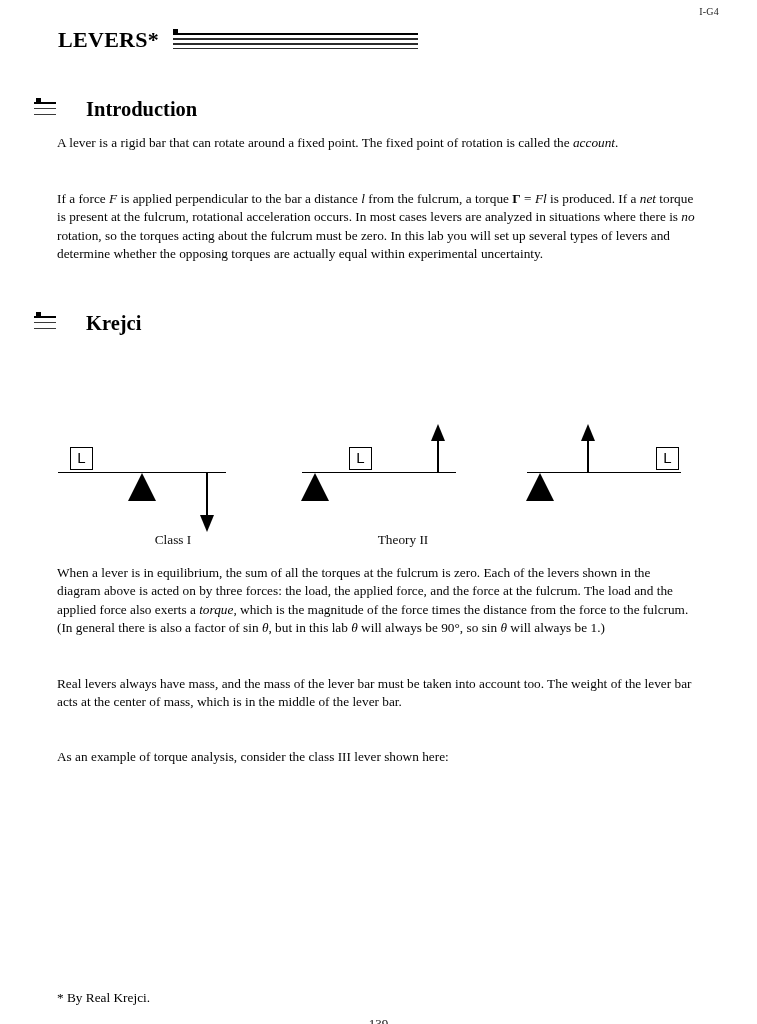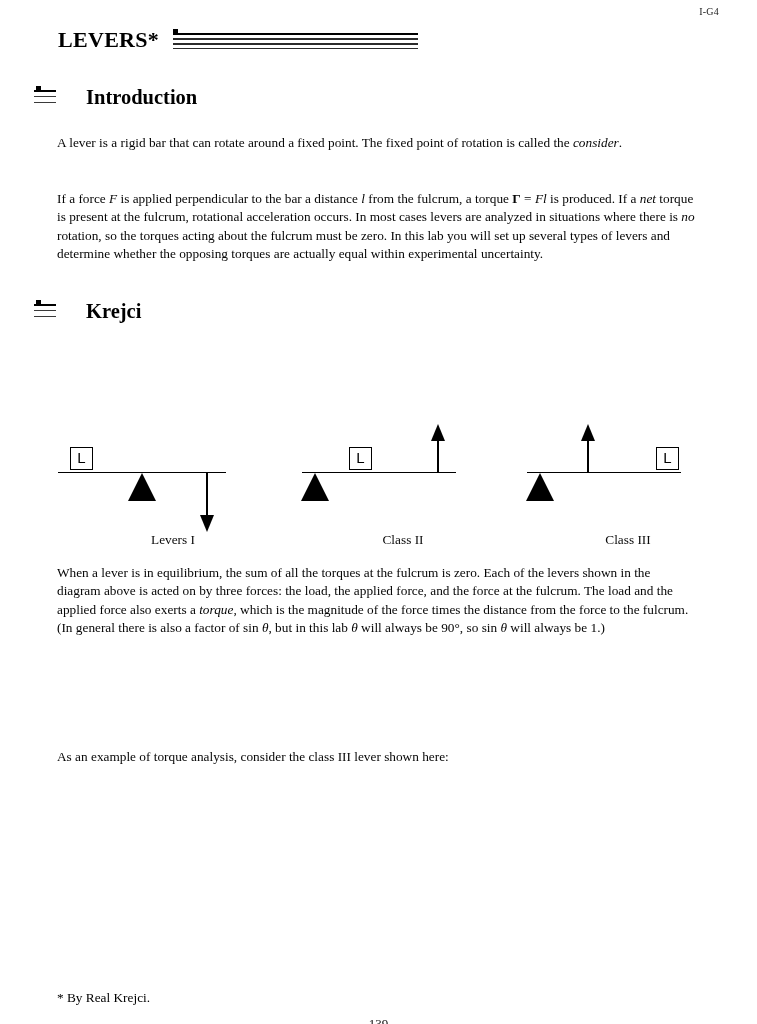--- a/index.html
+++ b/index.html
@@ -68,20 +68,21 @@
   .title-rule .ln.l2 { top: 9px;  height: 1.6px; }
   .title-rule .ln.l3 { top: 14px; height: 1.8px; }
   .title-rule .ln.l4 { top: 19px; height: 1.3px; }
 
   
   .section {
     position: absolute;
     left: 34px;
     display: flex;
     align-items: center;
+    margin-top: 12px;
   }
   .sec-icon {
     position: relative;
     width: 22px;
     height: 22px;
     margin-right: 30px;
     flex: none;
   }
   .sec-icon .sq {
     position: absolute;
@@ -241,21 +242,21 @@
   <div class="section" style="top:86px;">
     <span class="sec-icon">
       <span class="sq"></span>
         <span class="ln a"></span>
         <span class="ln b"></span>
         <span class="ln c"></span>
     </span>
     <span class="sec-title">Introduction</span>
   </div>
 
-  <div class="para" style="top:134px;">A lever is a rigid bar that can rotate around a fixed point.  The fixed point of rotation is called the <i>consider</i>.</div>
+  <div class="para" style="top:134px;">A lever is a rigid bar that can rotate around a fixed point.  The fixed point of rotation is called the <i>account</i>.</div>
   <div class="para" style="top:190px;">If a force <i>F</i> is applied perpendicular to the bar a distance <i>l</i> from the fulcrum, a torque <b>Γ</b> = <i>Fl</i> is produced.  If a <i>net</i> torque is present at the fulcrum, rotational acceleration occurs.  In most cases levers are analyzed in situations where there is <i>no</i> rotation, so the torques acting about the fulcrum must be zero.  In this lab you will set up several types of levers and determine whether the opposing torques are actually equal within experimental uncertainty.</div>
 
   <div class="section" style="top:300px;">
     <span class="sec-icon">
       <span class="sq"></span>
         <span class="ln a"></span>
         <span class="ln b"></span>
         <span class="ln c"></span>
     </span>
     <span class="sec-title">Krejci</span>
@@ -265,47 +266,47 @@
   <div class="levers">
 
     <div class="lever c1">
       <div class="bar" style="left:0px; width:168px;"></div>
       <div class="lbox" style="left:12px; top:39px;">L</div>
       <div class="fulcrum" style="left:70px;"></div>
       <div class="arrow down" style="left:142px; top:64px; height:60px;">
         <span class="shaft" style="top:0; height:45px;"></span>
         <span class="head" style="top:43px;"></span>
       </div>
-      <div class="class-label">Levers I</div>
+      <div class="class-label">Class I</div>
     </div>
 
     <div class="lever c2">
       <div class="bar" style="left:14px; width:154px;"></div>
       <div class="fulcrum" style="left:13px;"></div>
       <div class="lbox" style="left:61px; top:39px;">L</div>
       <div class="arrow up" style="left:143px; top:16px; height:50px;">
         <span class="head" style="top:0;"></span>
         <span class="shaft" style="top:14px; height:34px;"></span>
       </div>
-      <div class="class-label">Class II</div>
+      <div class="class-label">Theory II</div>
     </div>
 
     <div class="lever c3">
       <div class="bar" style="left:14px; width:154px;"></div>
       <div class="fulcrum" style="left:13px;"></div>
       <div class="arrow up" style="left:68px; top:16px; height:50px;">
         <span class="head" style="top:0;"></span>
         <span class="shaft" style="top:14px; height:34px;"></span>
       </div>
       <div class="lbox" style="left:143px; top:39px;">L</div>
-      <div class="class-label">Class III</div>
     </div>
   </div>
 
   <div class="para" style="top:564px;">When a lever is in equilibrium, the sum of all the torques at the fulcrum is zero.  Each of the levers shown in the diagram above is acted on by three forces:  the load, the applied force, and the force at the fulcrum.  The load and the applied force also exerts a <i>torque</i>, which is the magnitude of the force times the distance from the force to the fulcrum.  (In general there is also a factor of sin <i>θ</i>, but in this lab <i>θ</i> will always be 90°, so sin <i>θ</i> will always be 1.)</div>
+  <div class="para" style="top:675px;">Real levers always have mass, and the mass of the lever bar must be taken into account too.  The weight of the lever bar acts at the center of mass, which is in the middle of the lever bar.</div>
   <div class="para" style="top:748px;">As an example of torque analysis, consider the class III lever shown here:</div>
 
   <div class="apparatus">
     
     
     
     
 
     
 

